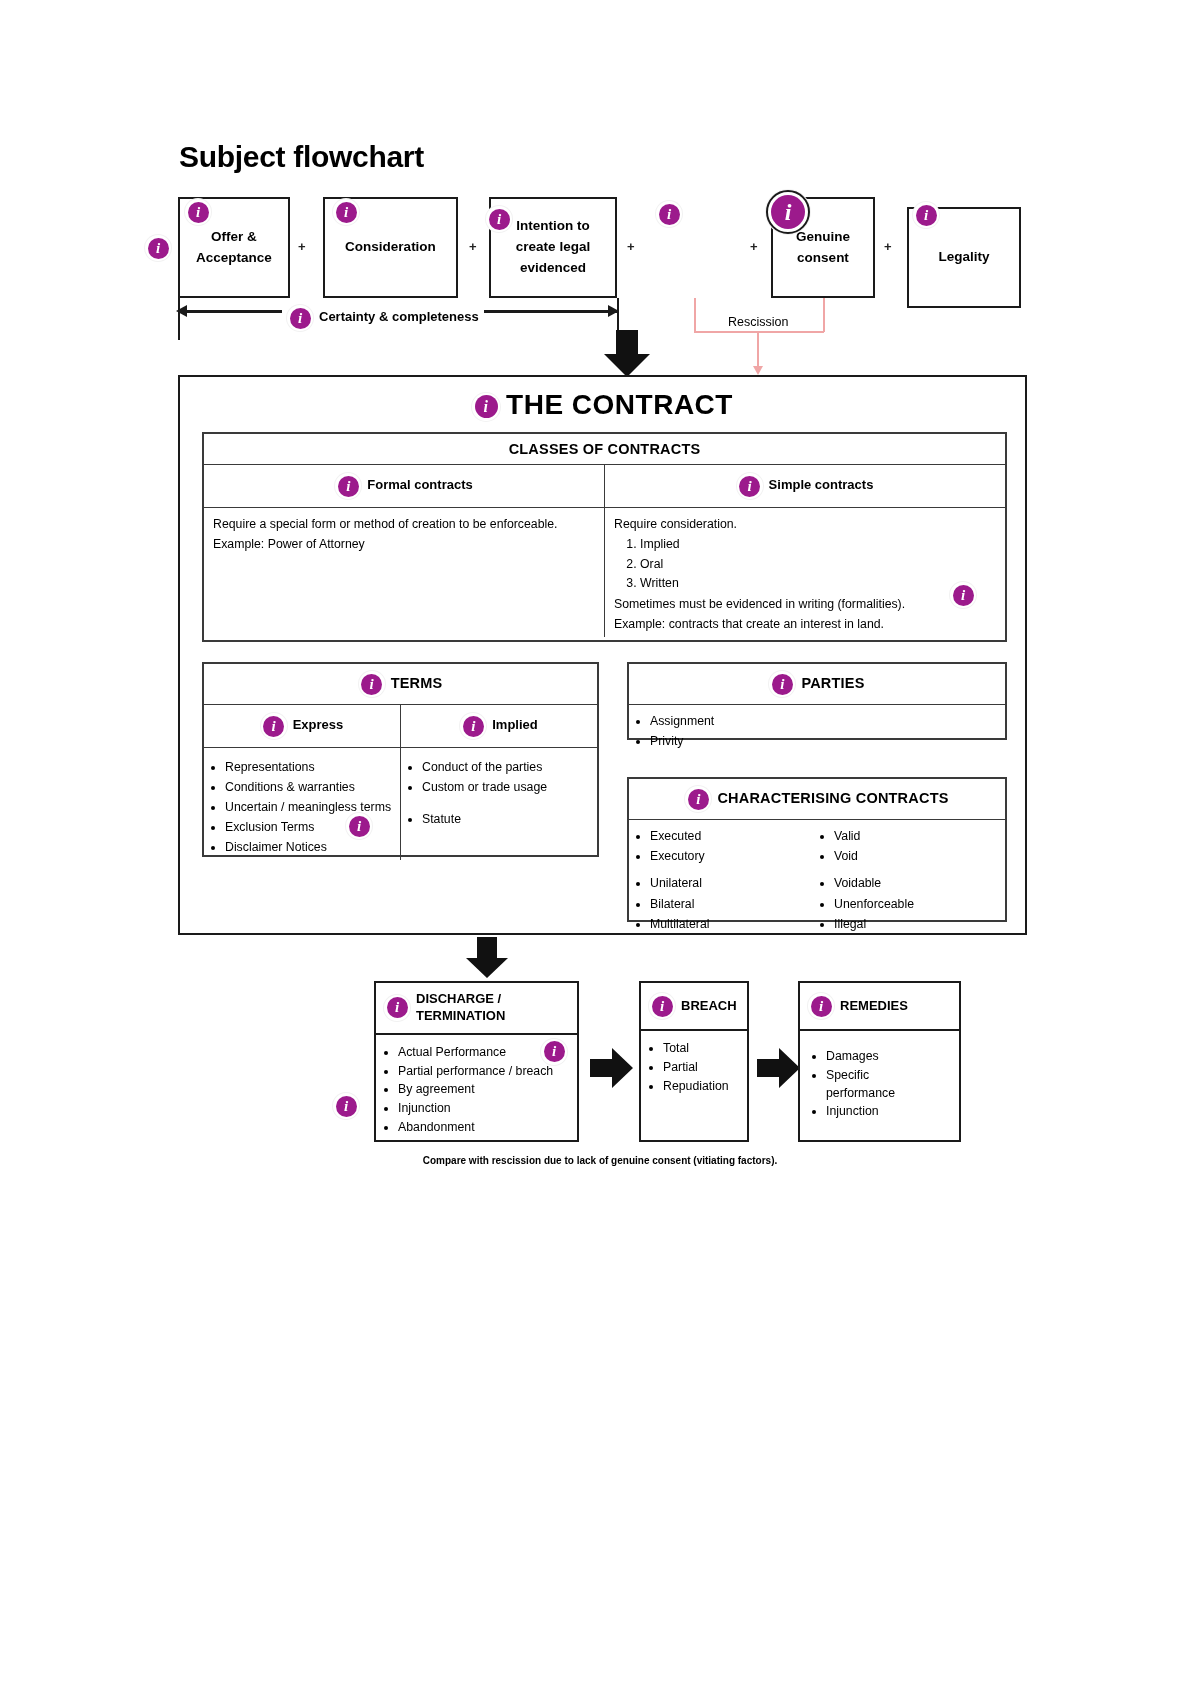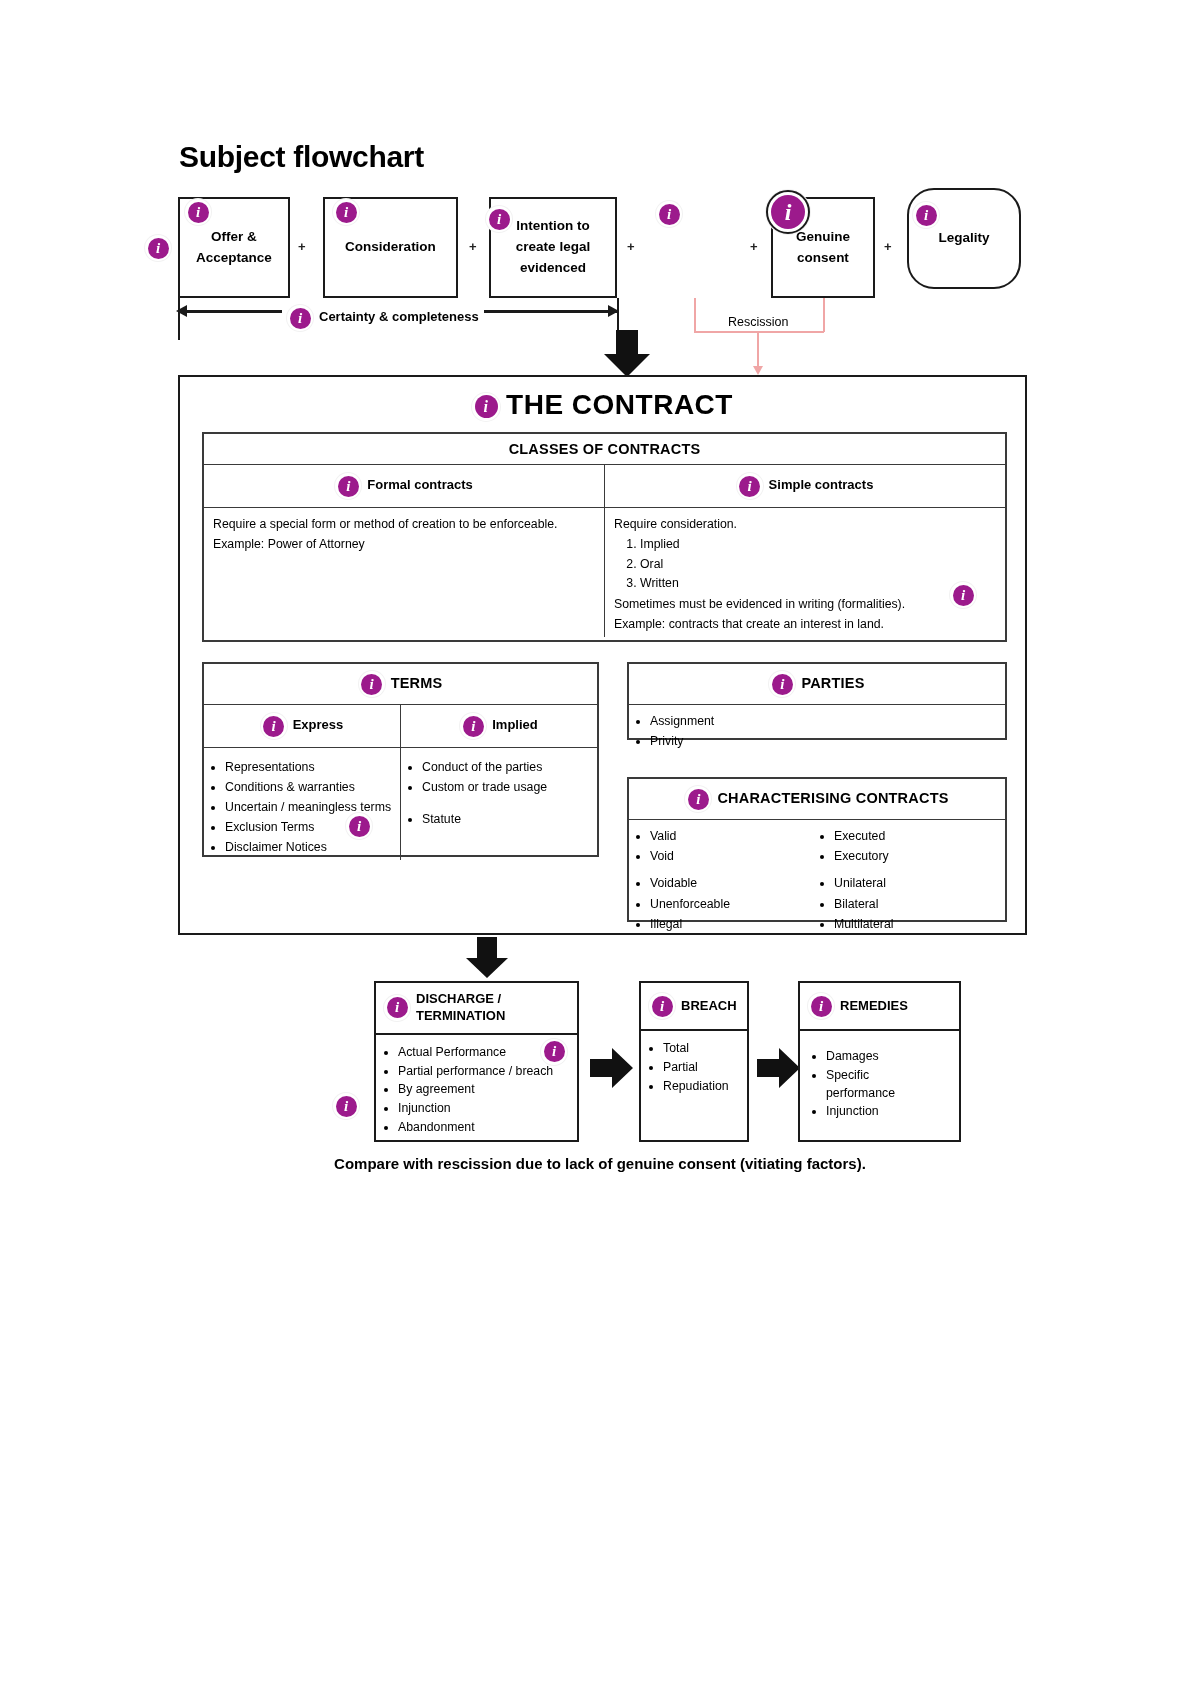--- a/index.html
+++ b/index.html
@@ -164,21 +164,21 @@
     min-height: 48px;
   }
   .bottombox .bbody { padding: 8px 6px 8px 4px; }
   .bottombox .bbody ul { margin:0; padding-left: 18px; font-size: 12.3px; line-height:1.45; }
   .bottombox .bbody li { margin: 1px 0; }
 
   #footnote {
     position: absolute;
     left: 0; top: 1155px; width: 1200px;
     text-align: center;
-    font-size: 15px; font-weight: bold;
+    font-size: 10px; font-weight: bold;
   }
 </style>
 </head>
 <body>
 
 <div id="page">
 
   <div id="title">Subject flowchart</div>
 
   <div class="info" style="left:145px; top:235px;">
@@ -224,21 +224,21 @@
   <div class="topbox" style="left:771px; top:197px; width:104px; height:101px;">
     <span style="white-space:pre-line;">Genuine
 consent</span>
   </div>
   <div class="info big" style="left:766px; top:190px;">
     <span class="dot">i</span>
   </div>
 
   <div class="plus" style="left:884px; top:239px;">+</div>
 
-  <div class="topbox" style="left:907px; top:188px; width:114px; height:101px;border-radius:27px;">
+  <div class="topbox" style="left:907px; top:207px; width:114px; height:101px;">
     <span style="white-space:pre-line;">Legality</span>
   </div>
   <div class="info" style="left:913px; top:202px;">
     <span class="dot">i</span>
   </div>
 
   <div class="hline" style="left:178px; top:298px; width:2px; height:42px;"></div>
   <div class="hline" style="left:617px; top:298px; width:2px; height:42px;"></div>
   <div class="hline" style="left:185px; top:310px; width:434px; height:2.5px;"></div>
   <div class="arrowhead-l" style="left:176px; top:305px;"></div>
@@ -363,32 +363,32 @@
     </div>
 
     <div class="panel" style="left:447px; top:400px; width:380px; height:145px;">
       <div class="panel-head">
         <span class="info inline" style="position:relative;">
           <span class="dot">i</span>
         </span><span>CHARACTERISING CONTRACTS</span>
       </div>
       <div style="display:flex; padding:5px 4px 4px 4px;">
         <ul class="bullets" style="flex:1;">
+          <li>Executed</li>
+          <li>Executory</li>
+          <li style="margin-top:9px;">Unilateral</li>
+          <li>Bilateral</li>
+          <li>Multilateral</li>
+        </ul>
+        <ul class="bullets" style="flex:1;">
           <li>Valid</li>
           <li>Void</li>
           <li style="margin-top:9px;">Voidable</li>
           <li>Unenforceable</li>
           <li>Illegal</li>
-        </ul>
-        <ul class="bullets" style="flex:1;">
-          <li>Executed</li>
-          <li>Executory</li>
-          <li style="margin-top:9px;">Unilateral</li>
-          <li>Bilateral</li>
-          <li>Multilateral</li>
         </ul>
       </div>
     </div>
 
   </div>
 
   <svg class="bigarrow" style="left:465px; top:937px;" width="44" height="42" viewBox="0 0 44 42">
     <polygon points="12,0 32,0 32,21 43,21 22,41 1,21 12,21" fill="#111111"></polygon>
   </svg>
 

